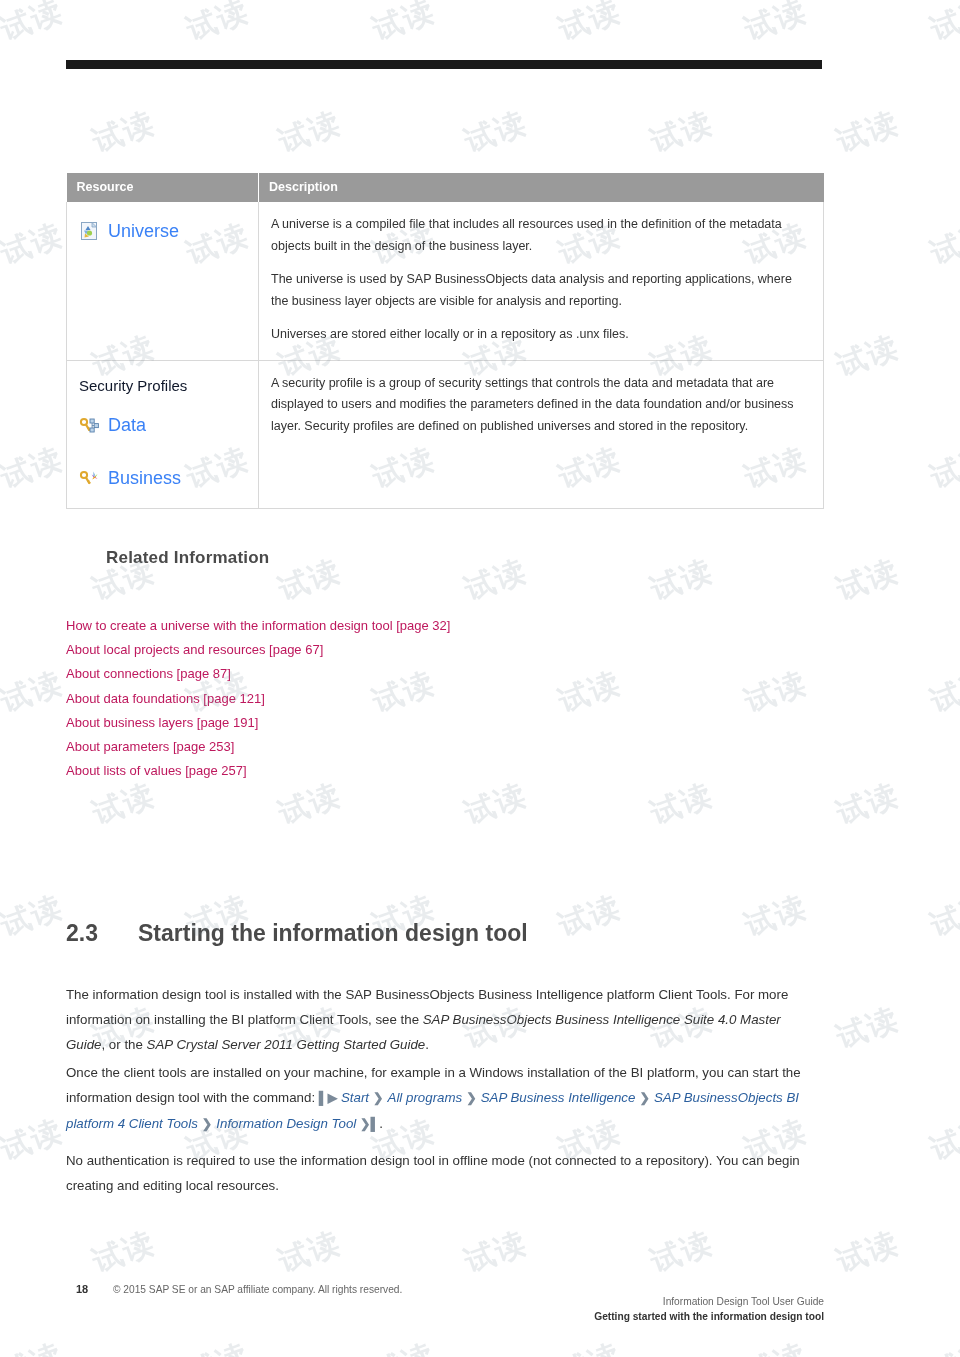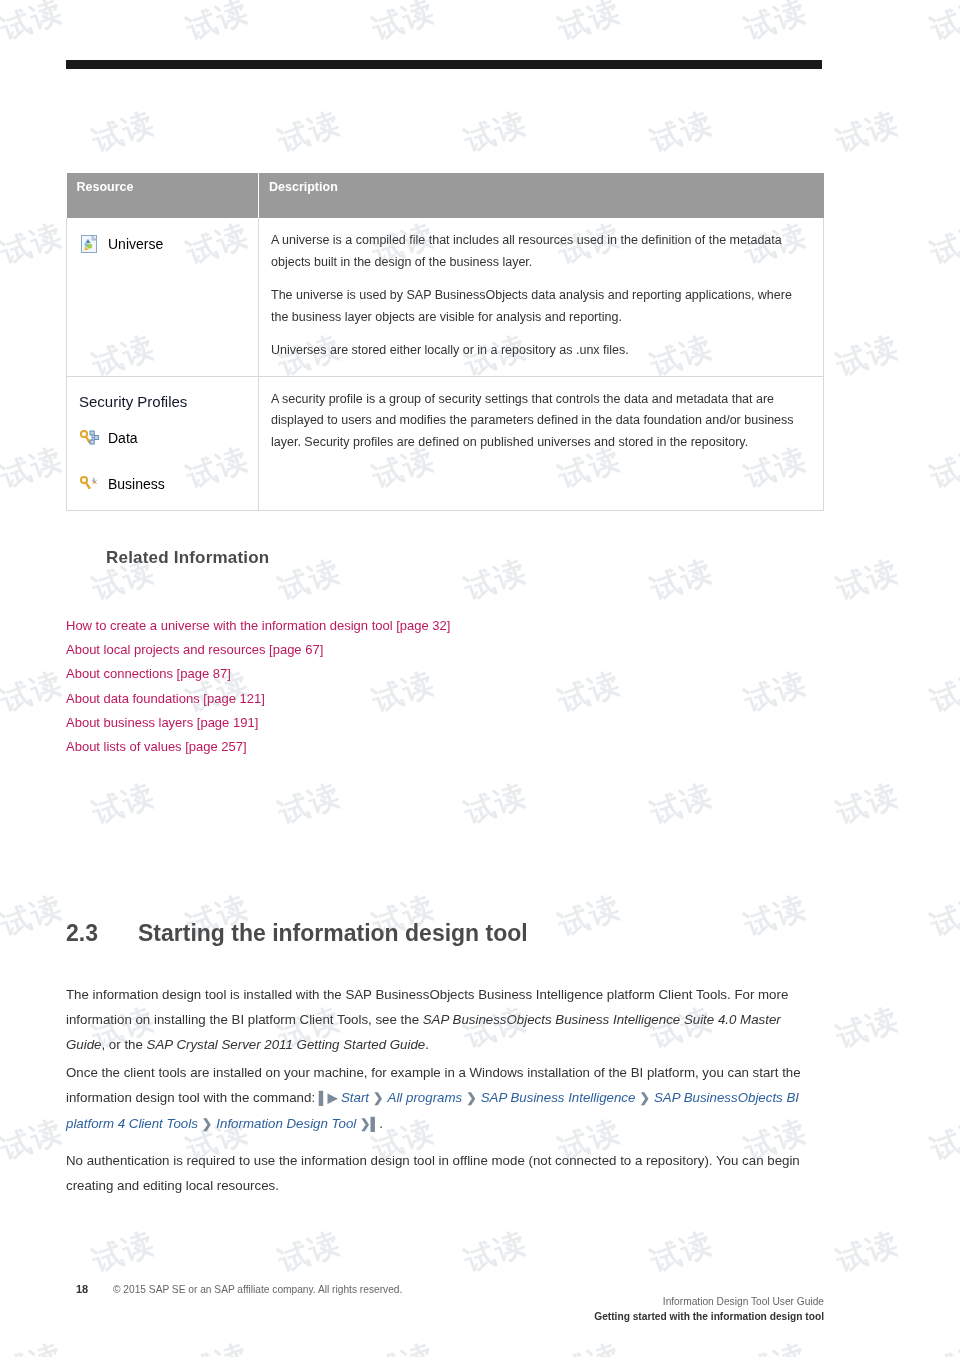--- a/index.html
+++ b/index.html
@@ -62,21 +62,21 @@
     width: 758px;
     border-collapse: collapse;
     table-layout: fixed;
   }
   .res-table th {
     background: #9a9a9a;
     color: #ffffff;
     font-size: 12.5px;
     font-weight: 700;
     text-align: left;
-    padding: 7px 10px 24px 10px;
+    padding: 7px 10px 8px 10px;
     border-right: 1px solid #ffffff;
     vertical-align: middle;
   }
   .res-table th:last-child { border-right: none; }
   .res-table td {
     border: 1px solid #d8d8d8;
     border-top: none;
     vertical-align: top;
     padding: 12px 12px 14px 12px;
     font-size: 12.5px;
@@ -88,21 +88,21 @@
 
   .res-table p { margin: 0 0 12px 0; }
   .res-table p:last-child { margin-bottom: 0; }
 
   .icon-line {
     display: flex;
     align-items: center;
     gap: 9px;
     margin-top: 2px;
   }
-  .icon-line .lbl { font-size: 14px; color: #000000; }
+  .icon-line .lbl { font-size: 18px; color: #3b82f6; }
   .sec-title { font-size: 15px; color: #0f172a; margin: 0 0 18px 0; }
   .gap-sm { height: 20px; }
 
   
   .ico { width: 20px; height: 20px; flex: 0 0 20px; display: block; }
 
   
   .related-head {
     position: absolute;
     left: 66px;
@@ -285,20 +285,21 @@
   </table>
 
   <div class="related-head">Related Information</div>
 
   <div class="links">
     <a href="#">How to create a universe with the information design tool [page 32]</a>
     <a href="#">About local projects and resources [page 67]</a>
     <a href="#">About connections [page 87]</a>
     <a href="#">About data foundations [page 121]</a>
     <a href="#">About business layers [page 191]</a>
+    <a href="#">About parameters [page 253]</a>
     <a href="#">About lists of values [page 257]</a>
   </div>
 
   <div class="sec-head">
     <span class="num">2.3</span><span>Starting the information design tool</span>
   </div>
 
   <div class="body-block" style="top:982px;">
     <p><span>The information design tool is installed with the SAP BusinessObjects Business Intelligence platform Client Tools. For more information on installing the BI platform Client Tools, see the </span><i>SAP BusinessObjects Business Intelligence Suite 4.0 Master Guide</i><span>, or the </span><i>SAP Crystal Server 2011 Getting Started Guide</i><span>.</span></p>
   </div>

